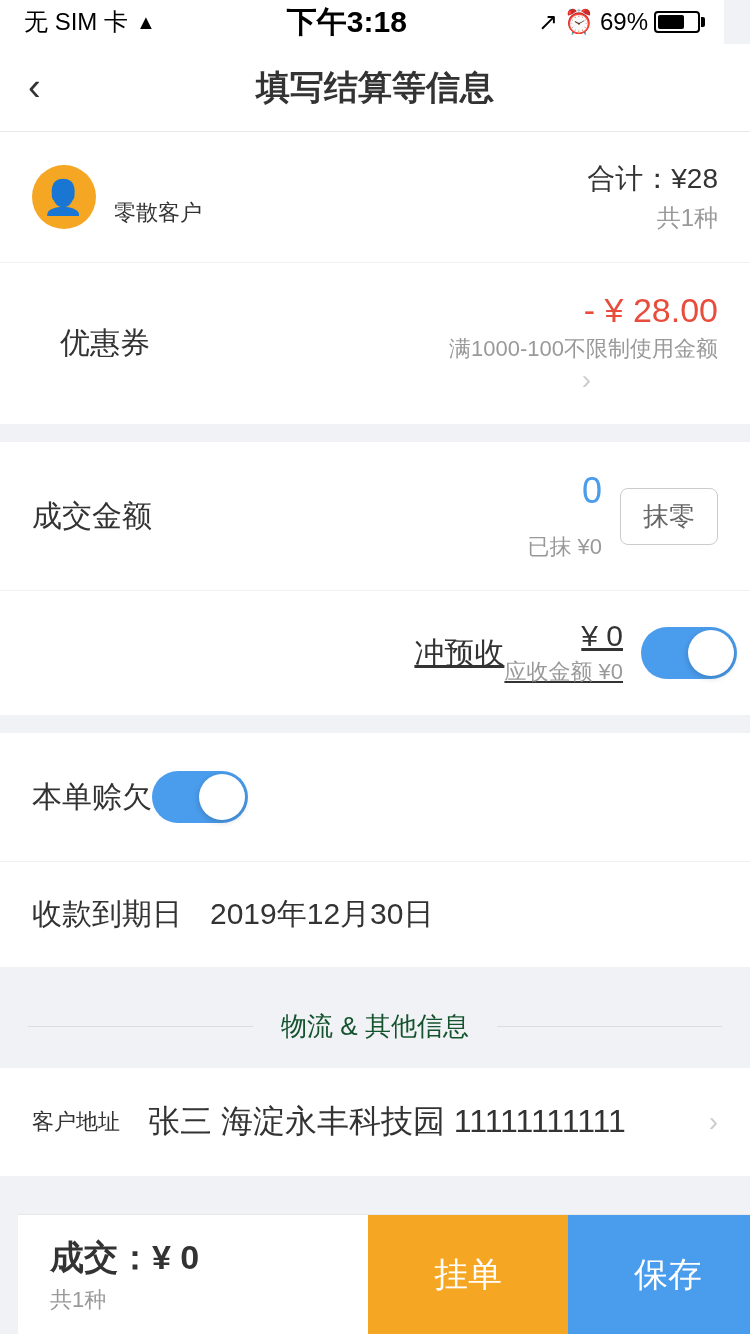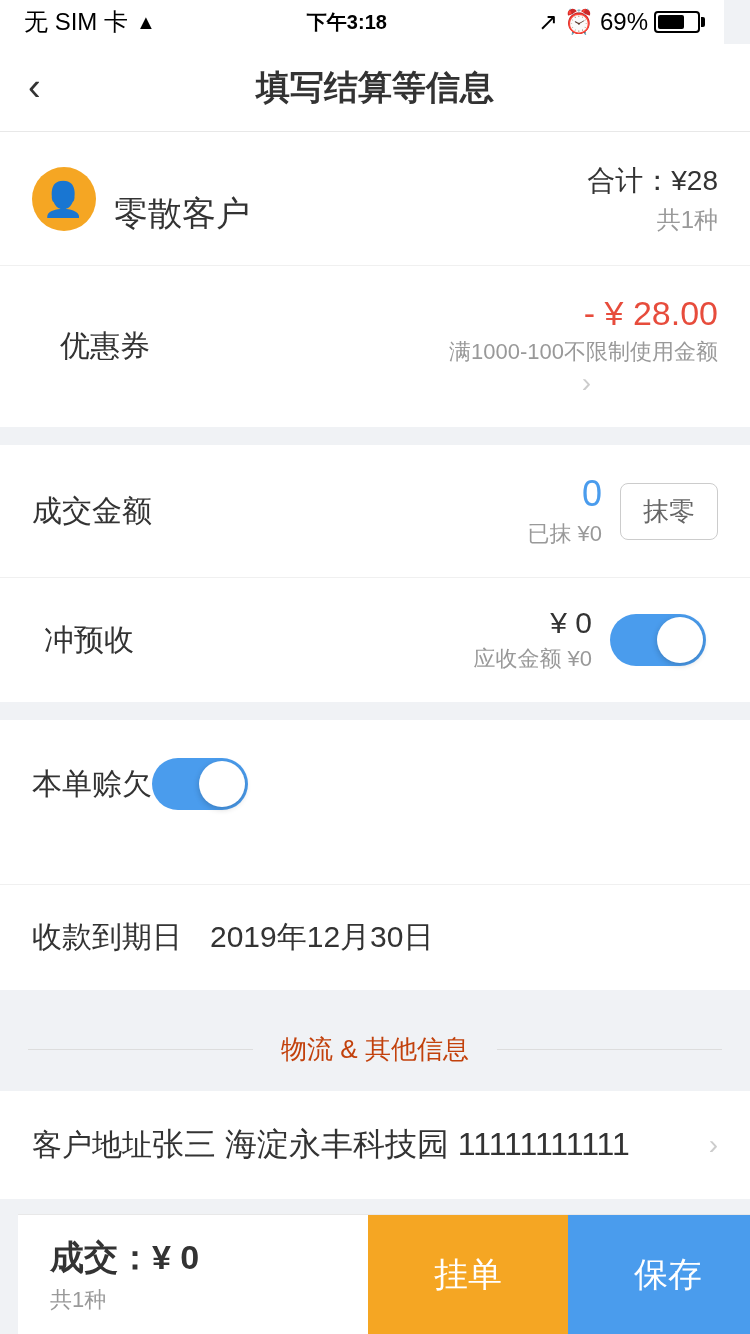--- a/index.html
+++ b/index.html
@@ -20,21 +20,21 @@
       height: 44px;
       background: #fff;
       display: flex;
       align-items: center;
       justify-content: space-between;
       padding: 0 24px;
       font-size: 24px;
       color: #000;
     }
     .status-left { display: flex; align-items: center; gap: 8px; }
-    .status-center { font-size: 20px; font-weight: 600; }
+    .status-center { font-size: 30px; font-weight: 600; }
     .status-right { display: flex; align-items: center; gap: 6px; font-size: 24px; }
     .wifi-icon { font-size: 20px; }
     .battery-icon {
       width: 46px; height: 22px; border: 2px solid #000; border-radius: 4px;
       position: relative; display: inline-flex; align-items: center; padding: 2px;
     }
     .battery-icon::after {
       content: ''; position: absolute; right: -7px; top: 50%; transform: translateY(-50%);
       width: 4px; height: 10px; background: #000; border-radius: 0 2px 2px 0;
     }
@@ -80,21 +80,21 @@
       padding: 28px 32px;
       background: #fff;
     }
     .customer-left { display: flex; align-items: center; gap: 18px; }
     .customer-avatar {
       width: 64px; height: 64px; border-radius: 50%;
       background: #f5a623;
       display: flex; align-items: center; justify-content: center;
       font-size: 34px; color: #fff;
     }
-    .customer-name { font-size: 34px; color: #333; margin-top: 31px; }
+    .customer-name { font-size: 22px; color: #333; margin-top: 31px; }
     .customer-right { text-align: right; }
     .customer-total { font-size: 28px; color: #333; }
     .customer-count { font-size: 24px; color: #999; margin-top: 4px; }
 
     
     .coupon-row {
       display: flex;
       align-items: center;
       justify-content: space-between;
       padding: 28px 32px;
@@ -115,37 +115,38 @@
       display: flex;
       align-items: center;
       justify-content: space-between;
       padding: 28px 32px;
       border-bottom: 1px solid #f0f0f0;
     }
     .amount-row:last-child { border-bottom: none; }
     .row-label { font-size: 30px; color: #333; text-align: center; }
     .row-right { display: flex; align-items: center; gap: 18px; }
     .amount-value { font-size: 36px; color: #4a9ced; font-weight: 500; }
-    .amount-sub { font-size: 22px; color: #999; text-align: right; margin-top: 4px; }
+    .amount-sub { font-size: 22px; color: #999; text-align: right; margin-top: 20px; }
     .round-btn {
       border: 1px solid #ccc;
       border-radius: 8px;
       padding: 10px 22px;
       font-size: 26px;
       color: #666;
       background: #fff;
       cursor: pointer;
     }
 
     
     .precollect-row {
       display: flex;
       align-items: center;
-      justify-content: space-between;
-      padding: 28px 44px;
+      justify-content: flex-end;
+      padding: 28px 13px;
+      text-decoration: underline;
     }
     .precollect-left { font-size: 30px; color: #333; }
     .precollect-right { display: flex; align-items: center; gap: 18px; }
     .precollect-amount { text-align: right; }
     .precollect-main { font-size: 30px; color: #333; }
     .precollect-sub { font-size: 22px; color: #999; margin-top: 4px; }
 
     
     .toggle {
       width: 96px; height: 52px; border-radius: 26px;
@@ -166,44 +167,43 @@
       background: #fff;
     }
     .debit-label { font-size: 30px; color: #333; }
 
     
     .duedate-row {
       display: flex; align-items: center;
       padding: 32px 32px;
       background: #fff;
       border-top: 1px solid #f0f0f0;
-      margin-top: 36px;
     }
     .duedate-label { font-size: 30px; color: #333; margin-right: 28px; }
     .duedate-value { font-size: 30px; color: #333; }
 
     
     .logistics-divider {
       background: #f0f2f5;
       padding: 24px 0;
       display: flex; align-items: center; justify-content: center;
       margin-bottom: 0;
     }
     .logistics-line {
       flex: 1; height: 1px; background: #ddd; margin: 0 28px;
     }
-    .logistics-text { font-size: 26px; color: #c2410c; white-space: nowrap; }
+    .logistics-text { font-size: 26px; color: #14532d; white-space: nowrap; }
 
     
     .address-row {
       display: flex; align-items: center; justify-content: space-between;
       padding: 32px 32px;
       background: #fff;
     }
-    .address-label { font-size: 30px; color: #333; flex-shrink: 0; }
+    .address-label { font-size: 22px; color: #333; margin-right: 28px; flex-shrink: 0; }
     .address-value { font-size: 32px; color: #333; flex: 1; }
     .address-arrow { font-size: 28px; color: #ccc; }
 
     
     .spacer { height: 120px; }
 
     
     .bottom-bar {
       position: fixed;
       bottom: 0; left: 18px;

